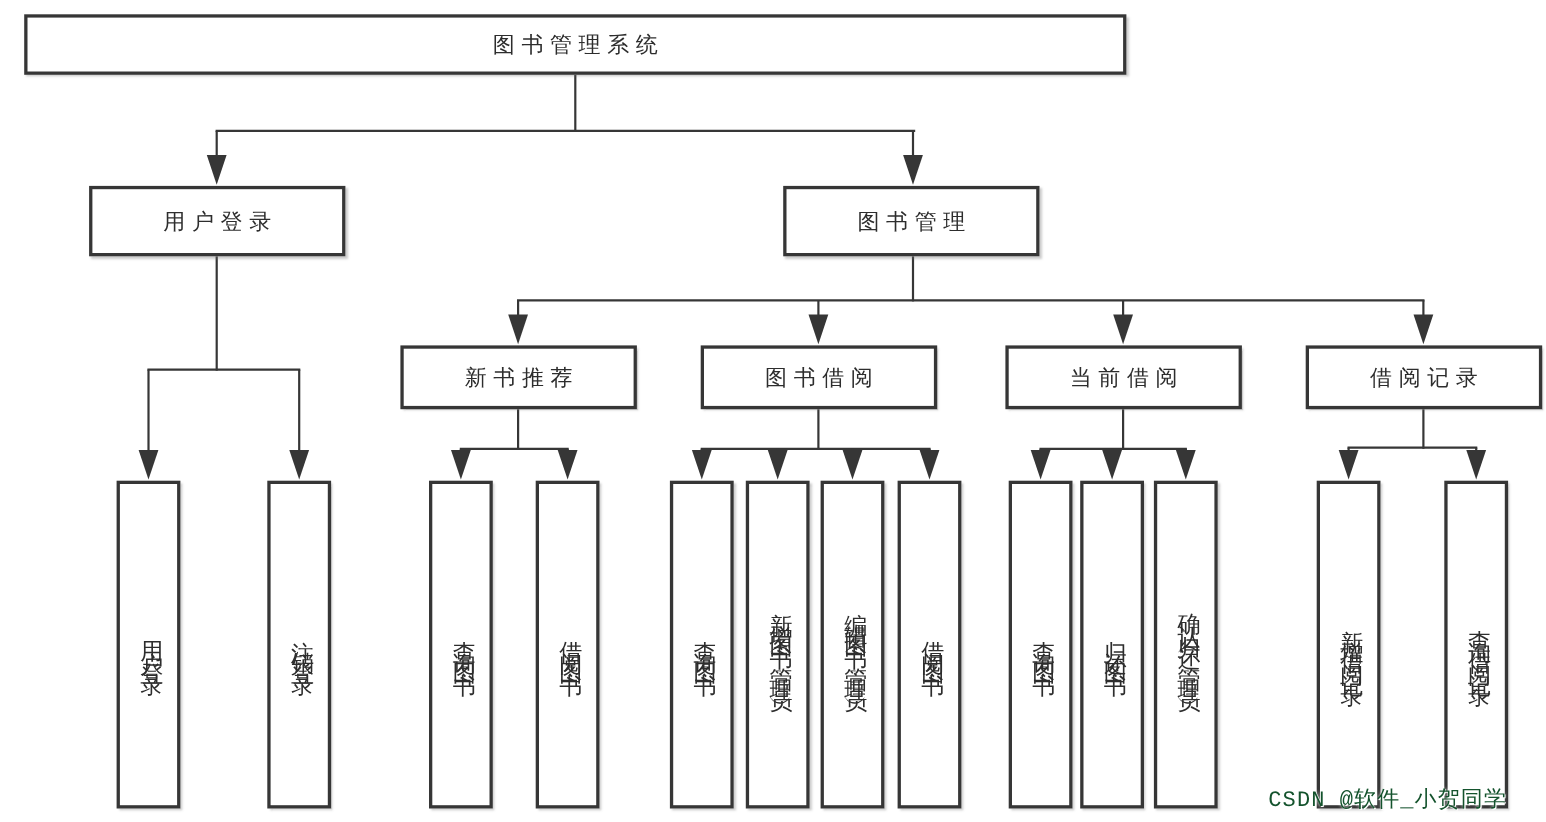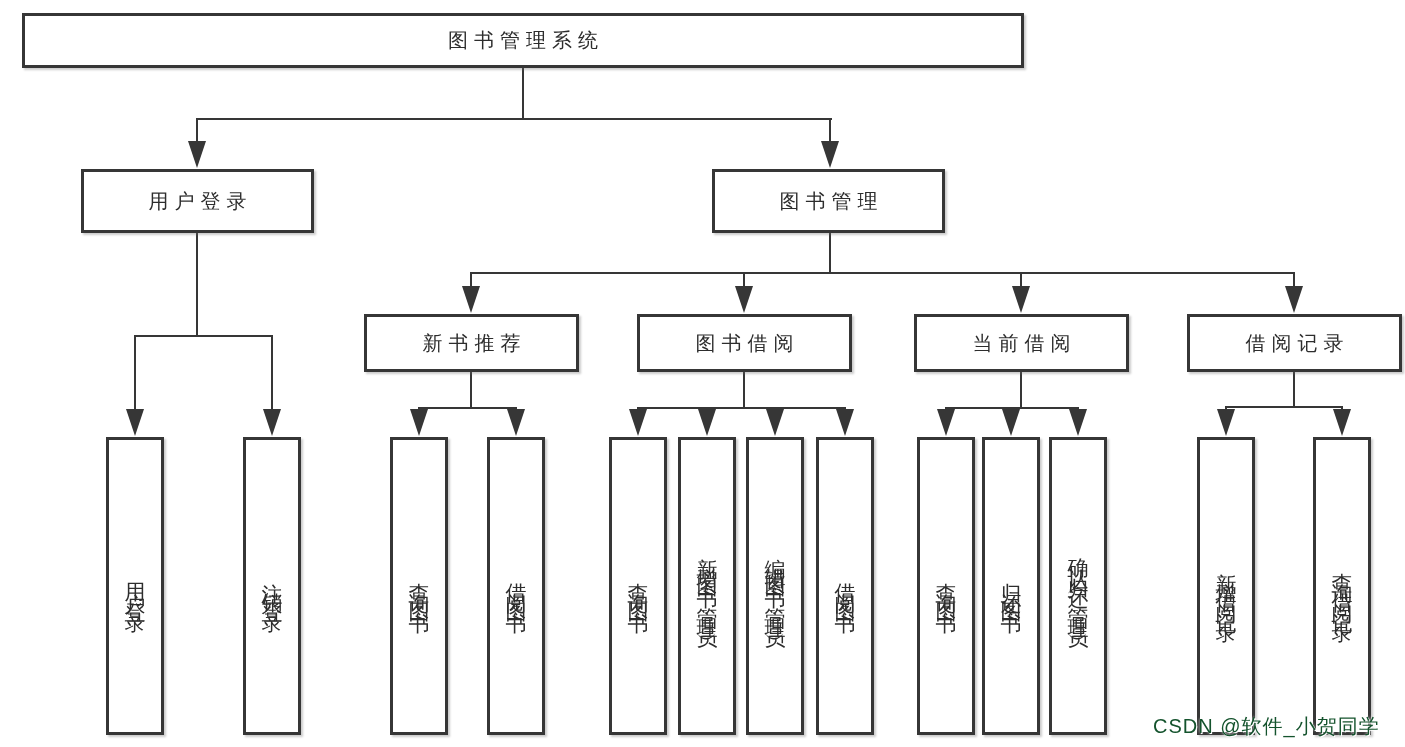--- a/index.html
+++ b/index.html
@@ -1,20 +1,20 @@
 <!DOCTYPE html>
 <html><head>
 <meta charset="utf-8">
 <style>
   html,body{margin:0;padding:0;background:#ffffff;}
   .stage{
     position:relative;
     width:1405px;height:747px;
     background:#ffffff;
-    font-family:Liberation Sans, sans-serif;
+    font-family:Liberation Mono, monospace;
     color:#2d2d2d;
     overflow:hidden;
   }
   .wires{position:absolute;left:0;top:0;width:1405px;height:747px;}
   .box{
     position:absolute;
     background:#ffffff;
     border:3px solid #363636;
     box-sizing:border-box;
     display:flex;align-items:center;justify-content:center;

